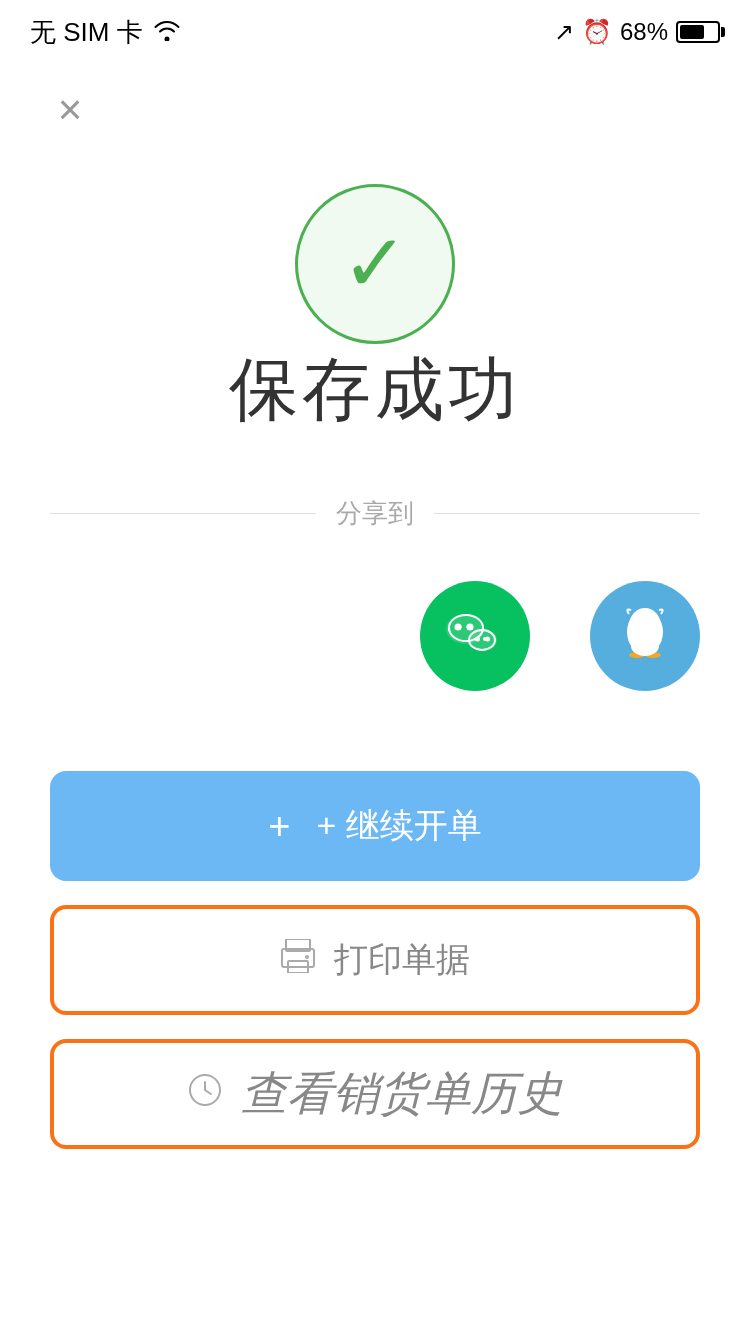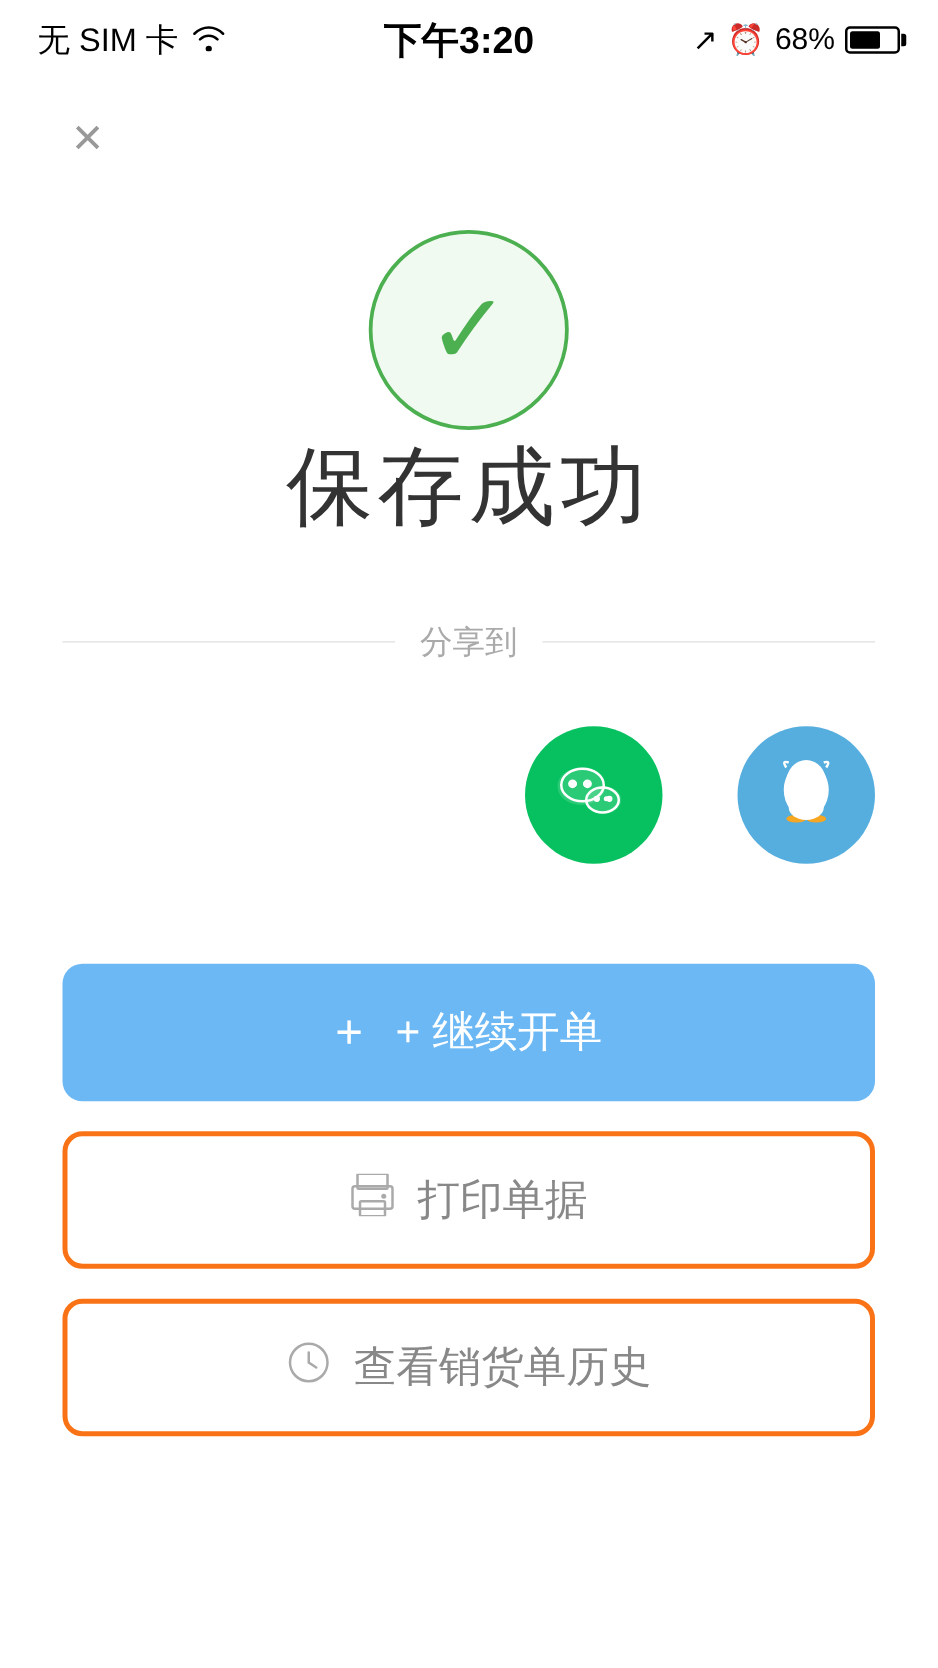--- a/index.html
+++ b/index.html
@@ -231,21 +231,20 @@
   <div class="status-left">
     <span>无 SIM 卡</span>
     <span>
       <svg width="28" height="22" viewBox="0 0 28 22" fill="none">
         <path d="M14 17.5a2.5 2.5 0 100 5 2.5 2.5 0 000-5z" fill="#000"></path>
         <path d="M7 12.5C8.9 10.6 11.3 9.5 14 9.5s5.1 1.1 7 3" stroke="#000" stroke-width="2" fill="none" stroke-linecap="round"></path>
         <path d="M2.5 8C5.6 4.9 9.6 3 14 3s8.4 1.9 11.5 5" stroke="#000" stroke-width="2" fill="none" stroke-linecap="round"></path>
       </svg>
     </span>
   </div>
-  <div class="status-center">下午3:20</div>
   <div class="status-right">
     <span>↗</span>
     <span>⏰</span>
     <span>68%</span>
     <div class="battery-icon">
       <div class="battery-fill"></div>
     </div>
   </div>
 </div>
 
@@ -338,17 +337,17 @@
       <span style="color:#888; font-size:34px;">打印单据</span>
     </button>
 
     <button class="action-btn action-btn-secondary">
       <span>
         <svg width="36" height="36" viewBox="0 0 36 36" fill="none">
           <circle cx="18" cy="18" r="15" stroke="#aaa" stroke-width="2" fill="none"></circle>
           <path d="M18 10 L18 18 L24 22" stroke="#aaa" stroke-width="2" stroke-linecap="round" fill="none"></path>
         </svg>
       </span>
-      <span style="color:#888; font-size:34px;">查看销货单历史</span>
+      <span style="color:#888; font-size:46px;font-style:italic;">查看销货单历史</span>
     </button>
   </div>
 
 </div>
 
 </body></html>

